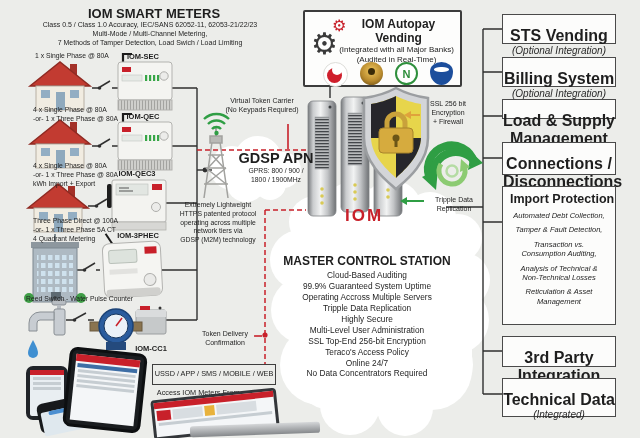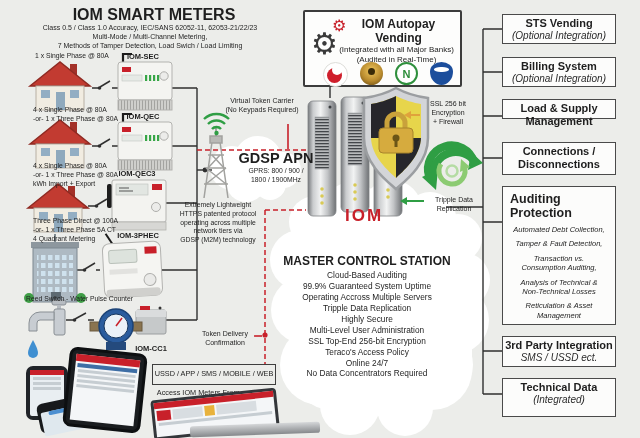--- a/index.html
+++ b/index.html
@@ -10,21 +10,21 @@
   .pre{white-space:pre-line;}
   .b{font-weight:bold;}
   .t68{font-size:6.8px;line-height:1.3;}
   .t7{font-size:7px;line-height:1.28;}
   .t73{font-size:7.3px;line-height:1.3;}
   .t8{font-size:8px;line-height:1.3;}
   .t83{font-size:8.3px;line-height:1.32;}
   .mlabel{font-size:7.5px;font-weight:bold;}
   .panelbox{position:absolute;left:502px;width:114px;background:#fcfcfb;border:1.5px solid #4a4a4a;
             box-sizing:border-box;text-align:center;}
-  .panel-title{font-size:11px;font-weight:bold;line-height:1.15;margin-top:2px;white-space:pre-line;}
+  .panel-title{font-size:16px;font-weight:bold;line-height:1.15;margin-top:12px;white-space:pre-line;}
   .panel-sub{font-size:10px;font-style:italic;color:#2b2b2b;}
   .rev-title{font-size:12.5px;font-weight:bold;text-align:left;padding:5px 0 0 7px;}
   .rev-item{font-size:7.5px;font-style:italic;margin-top:5px;white-space:pre-line;line-height:1.25;}
   .vendbox{position:absolute;left:303px;top:10px;width:159px;height:77px;background:#fdfdfc;
            border:2px solid #3c3c3c;border-radius:2px;box-sizing:border-box;}
   .gear{position:absolute;font-family:"DejaVu Sans",sans-serif;}
   .bank{width:23px;height:23px;border-radius:50%;position:relative;}
   .bank.absa{background:#fff;border:1px solid #ddddd9;}
   .absa-r{position:absolute;left:3px;top:5px;width:15px;height:15px;border-radius:50%;background:#cf1f2c;}
   .absa-w{position:absolute;left:8px;top:2px;width:10px;height:10px;border-radius:50%;background:#fff;}
@@ -282,21 +282,21 @@
       <path d="M410,115 H420" stroke="#e0a23c" stroke-width="2"></path>
       <polygon points="404,115 411,111 411,119" fill="#e0a23c"></polygon>
     </g>
     <g>
       <path d="M406,201 H424" stroke="#2f9e44" stroke-width="2"></path>
       <polygon points="400,201 407,197 407,205" fill="#2f9e44"></polygon>
     </g>
   </svg>
 
   <div class="abs ctr" style="left:0;top:6px;width:300px;">
-    <div class="b" style="font-size:16px;padding-left:8px;">IOM SMART METERS</div>
+    <div class="b" style="font-size:13px;padding-left:8px;">IOM SMART METERS</div>
     <div class="t7">Class 0.5 / Class 1.0 Accuracy, IEC/SANS 62052-11, 62053-21/22/23</div>
     <div class="t7">Multi-Mode / Multi-Channel Metering,</div>
     <div class="t7">7 Methods of Tamper Detection, Load Swich / Load Limiting</div>
   </div>
 
   <div class="abs t68" style="left:35px;top:52px;width:110px;">1 x Single Phase @ 80A</div>
   <div class="abs ctr mlabel" style="left:112px;top:52px;width:62px;">IOM-SEC</div>
 
   <div class="abs t68 pre" style="left:33px;top:106px;width:115px;">4 x Single Phase @ 80A
 -or- 1 x Three Phase @ 80A</div>
@@ -380,21 +380,21 @@
   </div>
   <div class="panelbox" style="top:99px;height:20px;">
     <div class="panel-title">Load &amp; Supply
 Management</div>
   </div>
   <div class="panelbox" style="top:142px;height:33px;">
     <div class="panel-title">Connections /
 Disconnections</div>
   </div>
   <div class="panelbox" style="top:186px;height:139px;">
-    <div class="rev-title">Auditing Protection</div>
+    <div class="rev-title">Import Protection</div>
     <div class="rev-item">Automated Debt Collection,</div>
     <div class="rev-item">Tamper &amp; Fault Detection,</div>
     <div class="rev-item">Transaction vs.
 Consumption Auditing,</div>
     <div class="rev-item">Analysis of Technical &amp;
 Non-Technical Losses</div>
     <div class="rev-item">Reticulation &amp; Asset
 Management</div>
   </div>
   <div class="panelbox" style="top:336px;height:31px;">

